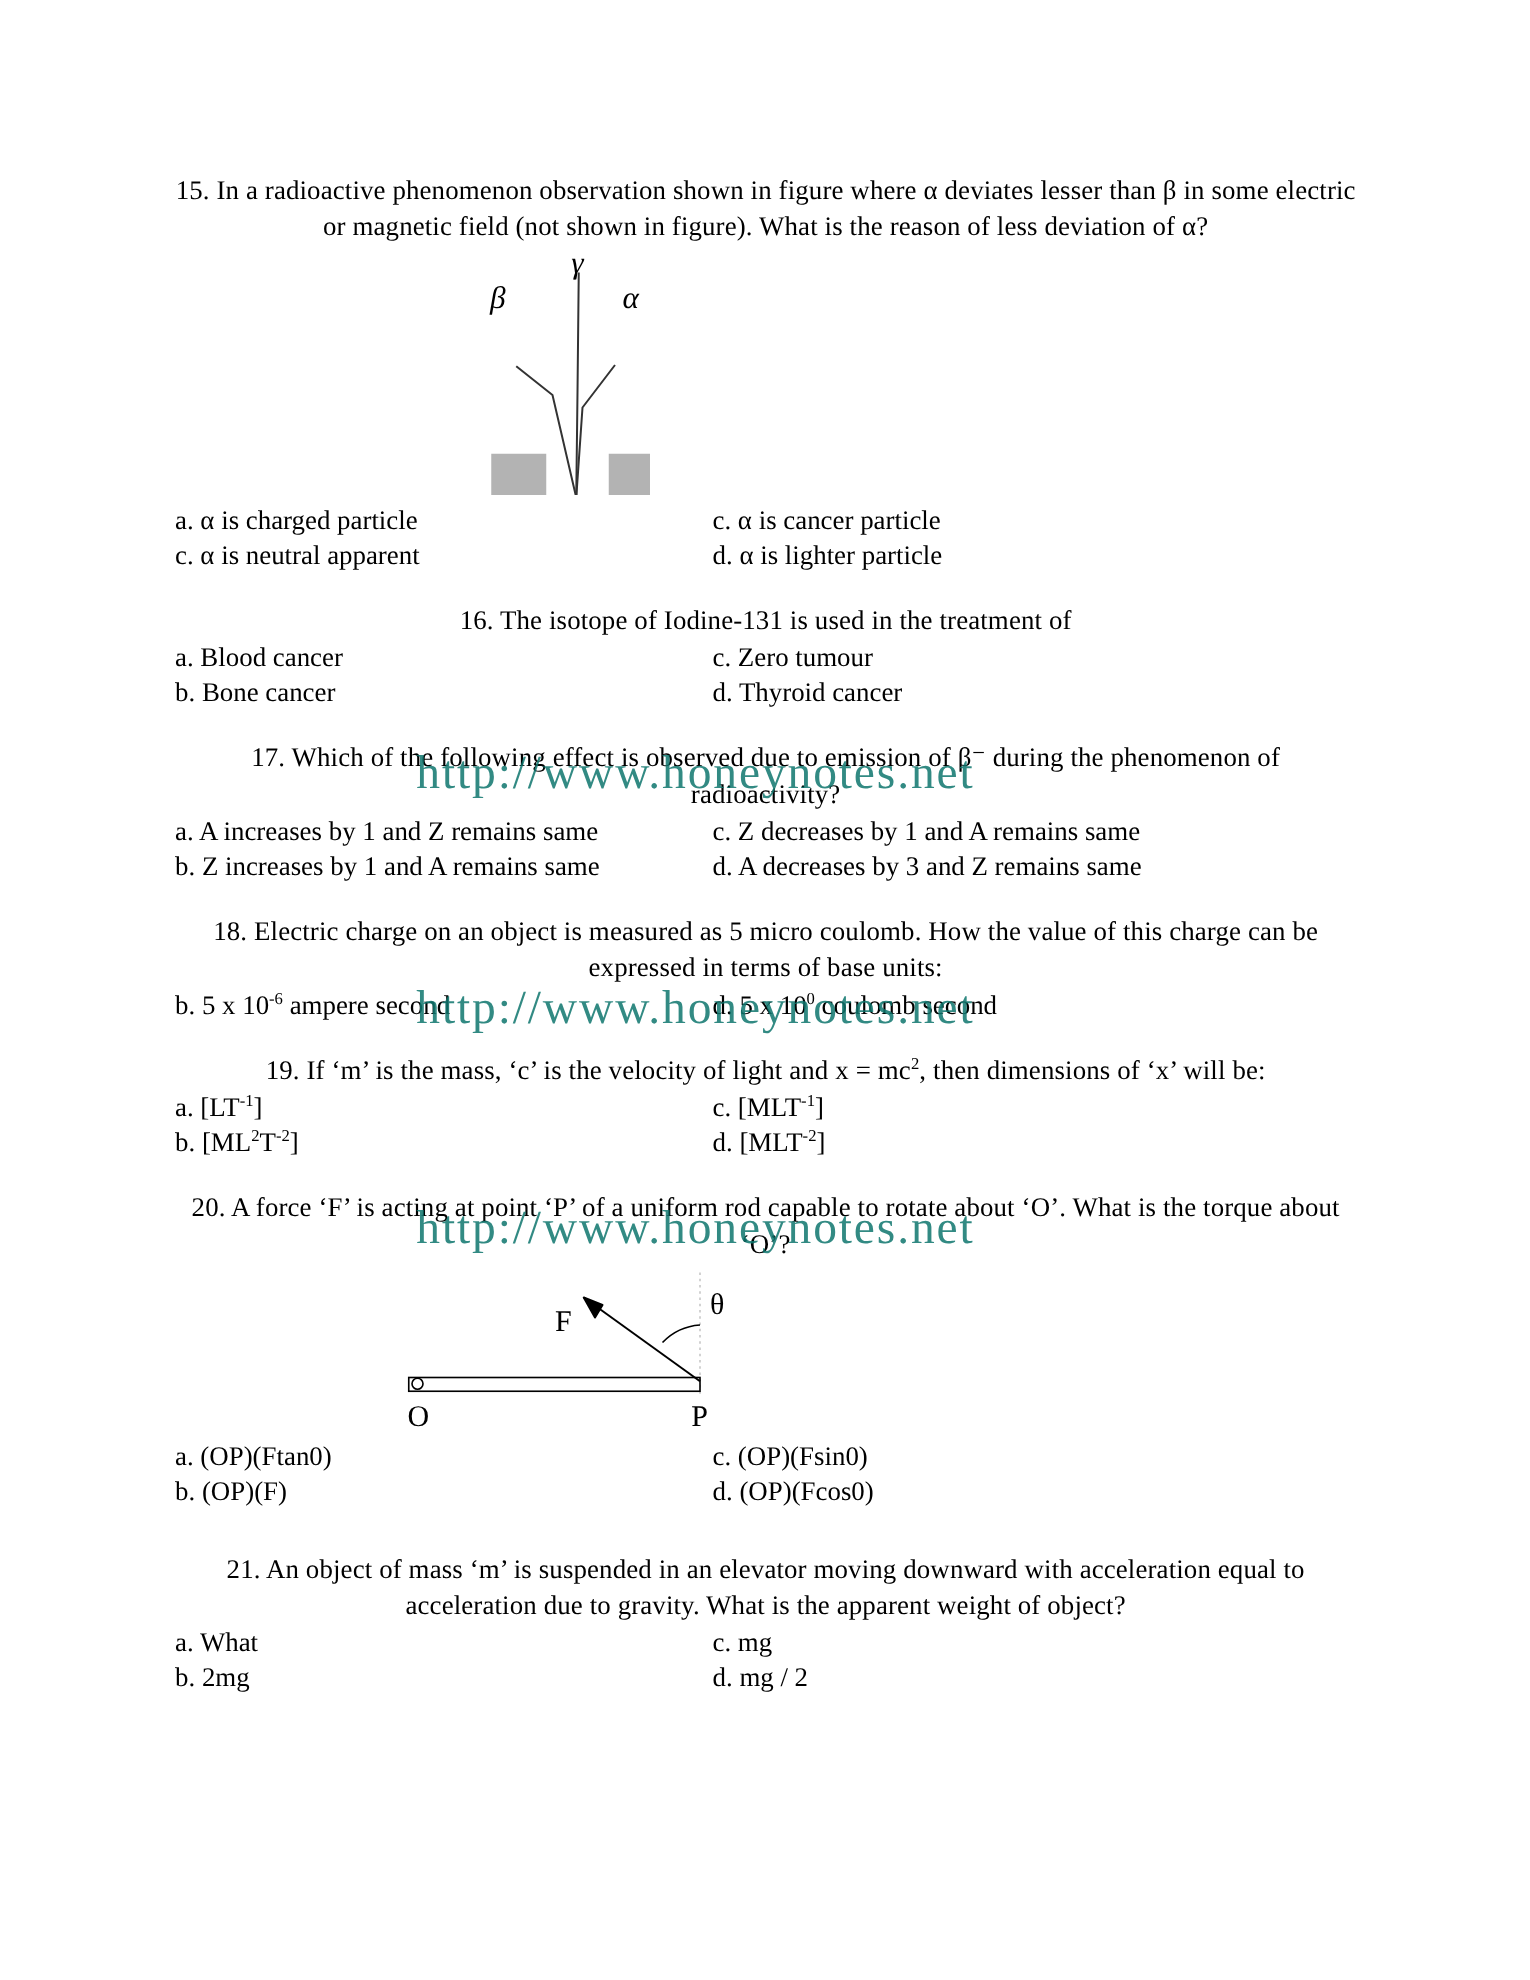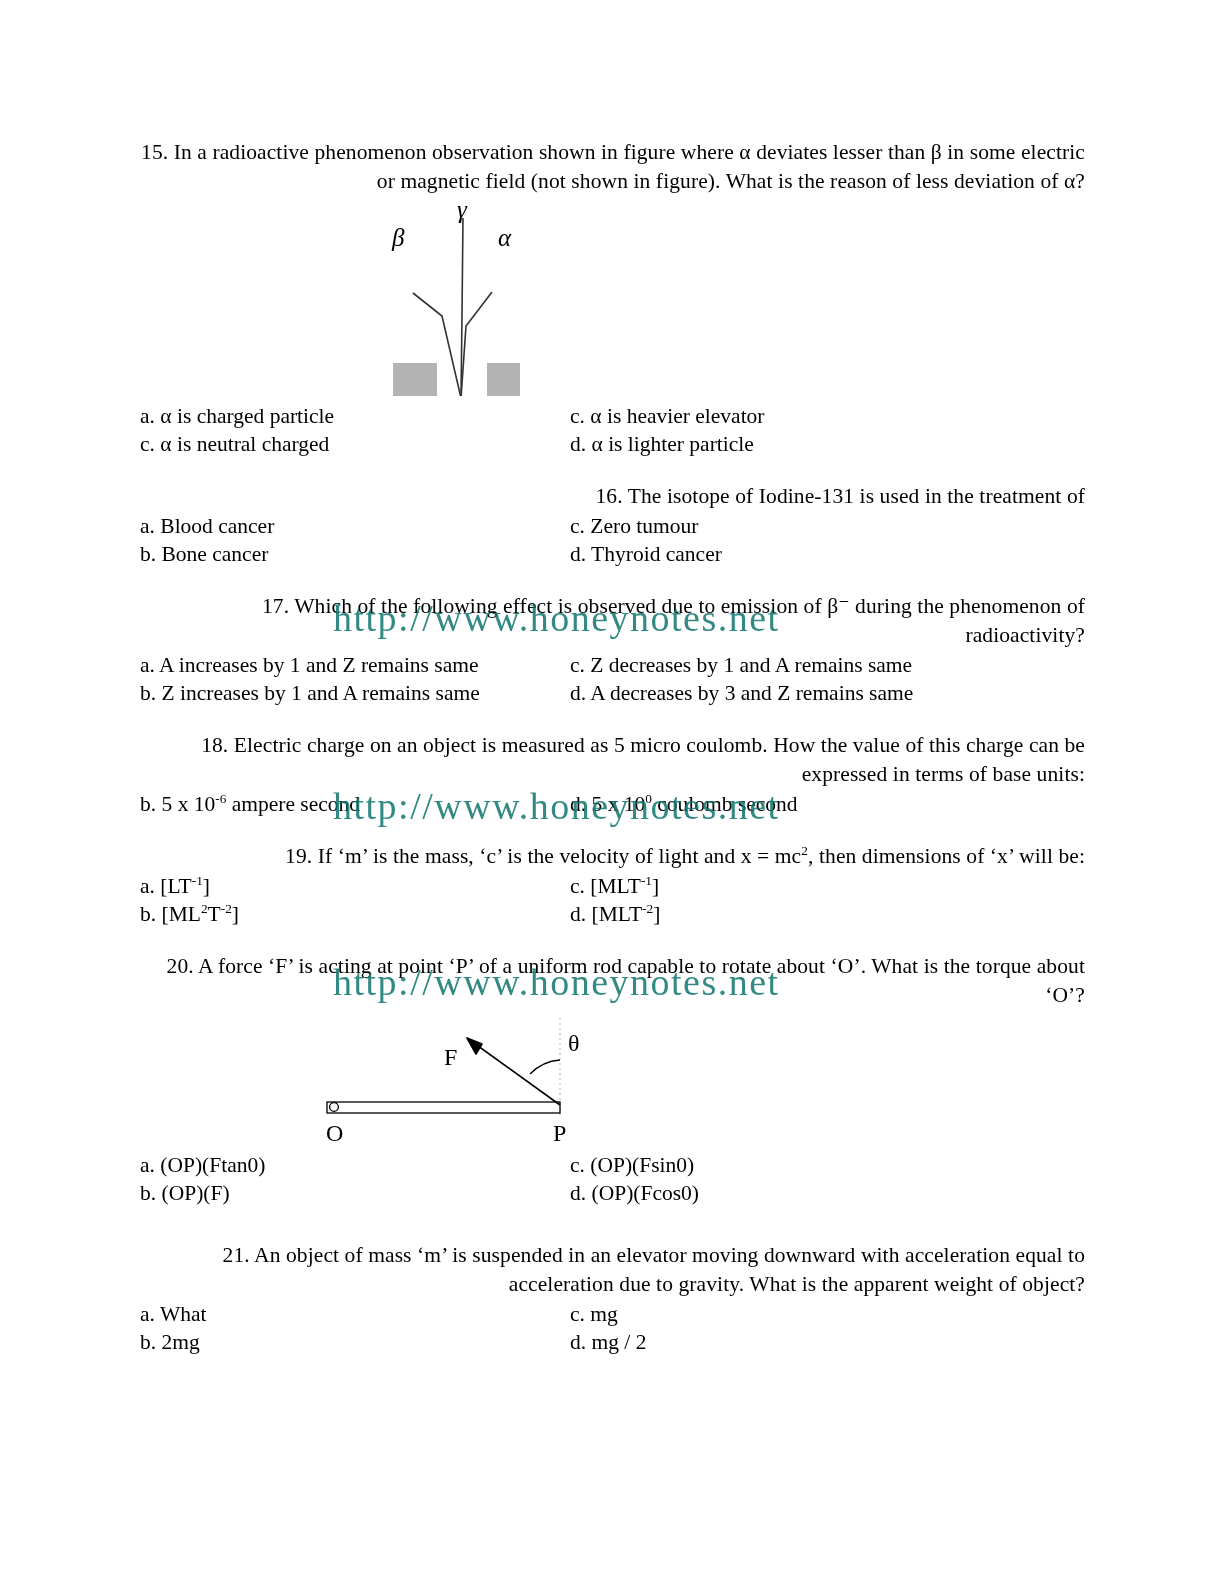--- a/index.html
+++ b/index.html
@@ -35,21 +35,21 @@
     left: 140px;
     top: 138px;
     width: 945px;
   }
 
   .q-block { margin-bottom: 0; }
 
   .q-stem {
     font-size: 21.5px;
     line-height: 29px;
-    text-align: right;
+    text-align: center;
     margin: 0;
     letter-spacing: 0.1px;
   }
 
   .options {
     display: block;
     position: relative;
     margin-top: 1px;
   }
   .opt-row {
@@ -138,24 +138,24 @@
         <svg width="230" height="200" viewBox="0 0 230 200" xmlns="http://www.w3.org/2000/svg" style="left:230px;">
           <text x="22" y="50" font-family="Liberation Serif, serif" font-size="25" font-style="italic" fill="#000">β</text>
           <text x="87" y="22" font-family="Liberation Serif, serif" font-size="25" font-style="italic" fill="#000">γ</text>
           <text x="128" y="50" font-family="Liberation Serif, serif" font-size="25" font-style="italic" fill="#000">α</text>
         </svg>
       </div>
 
       <div class="options">
         <div class="opt-row">
           <span class="opt-left">a. α is charged particle</span>
-          <span class="opt-right">c. α is heavier elevator</span>
-        </div>
-        <div class="opt-row">
-          <span class="opt-left">c. α is neutral charged</span>
+          <span class="opt-right">c. α is cancer particle</span>
+        </div>
+        <div class="opt-row">
+          <span class="opt-left">c. α is neutral apparent</span>
           <span class="opt-right">d. α is lighter particle</span>
         </div>
       </div>
     </div>
 
     <div class="gap-md"></div>
 
     <div class="q-block">
       <p class="q-stem">16. The isotope of Iodine-131 is used in the treatment of</p>
       <div class="options">

